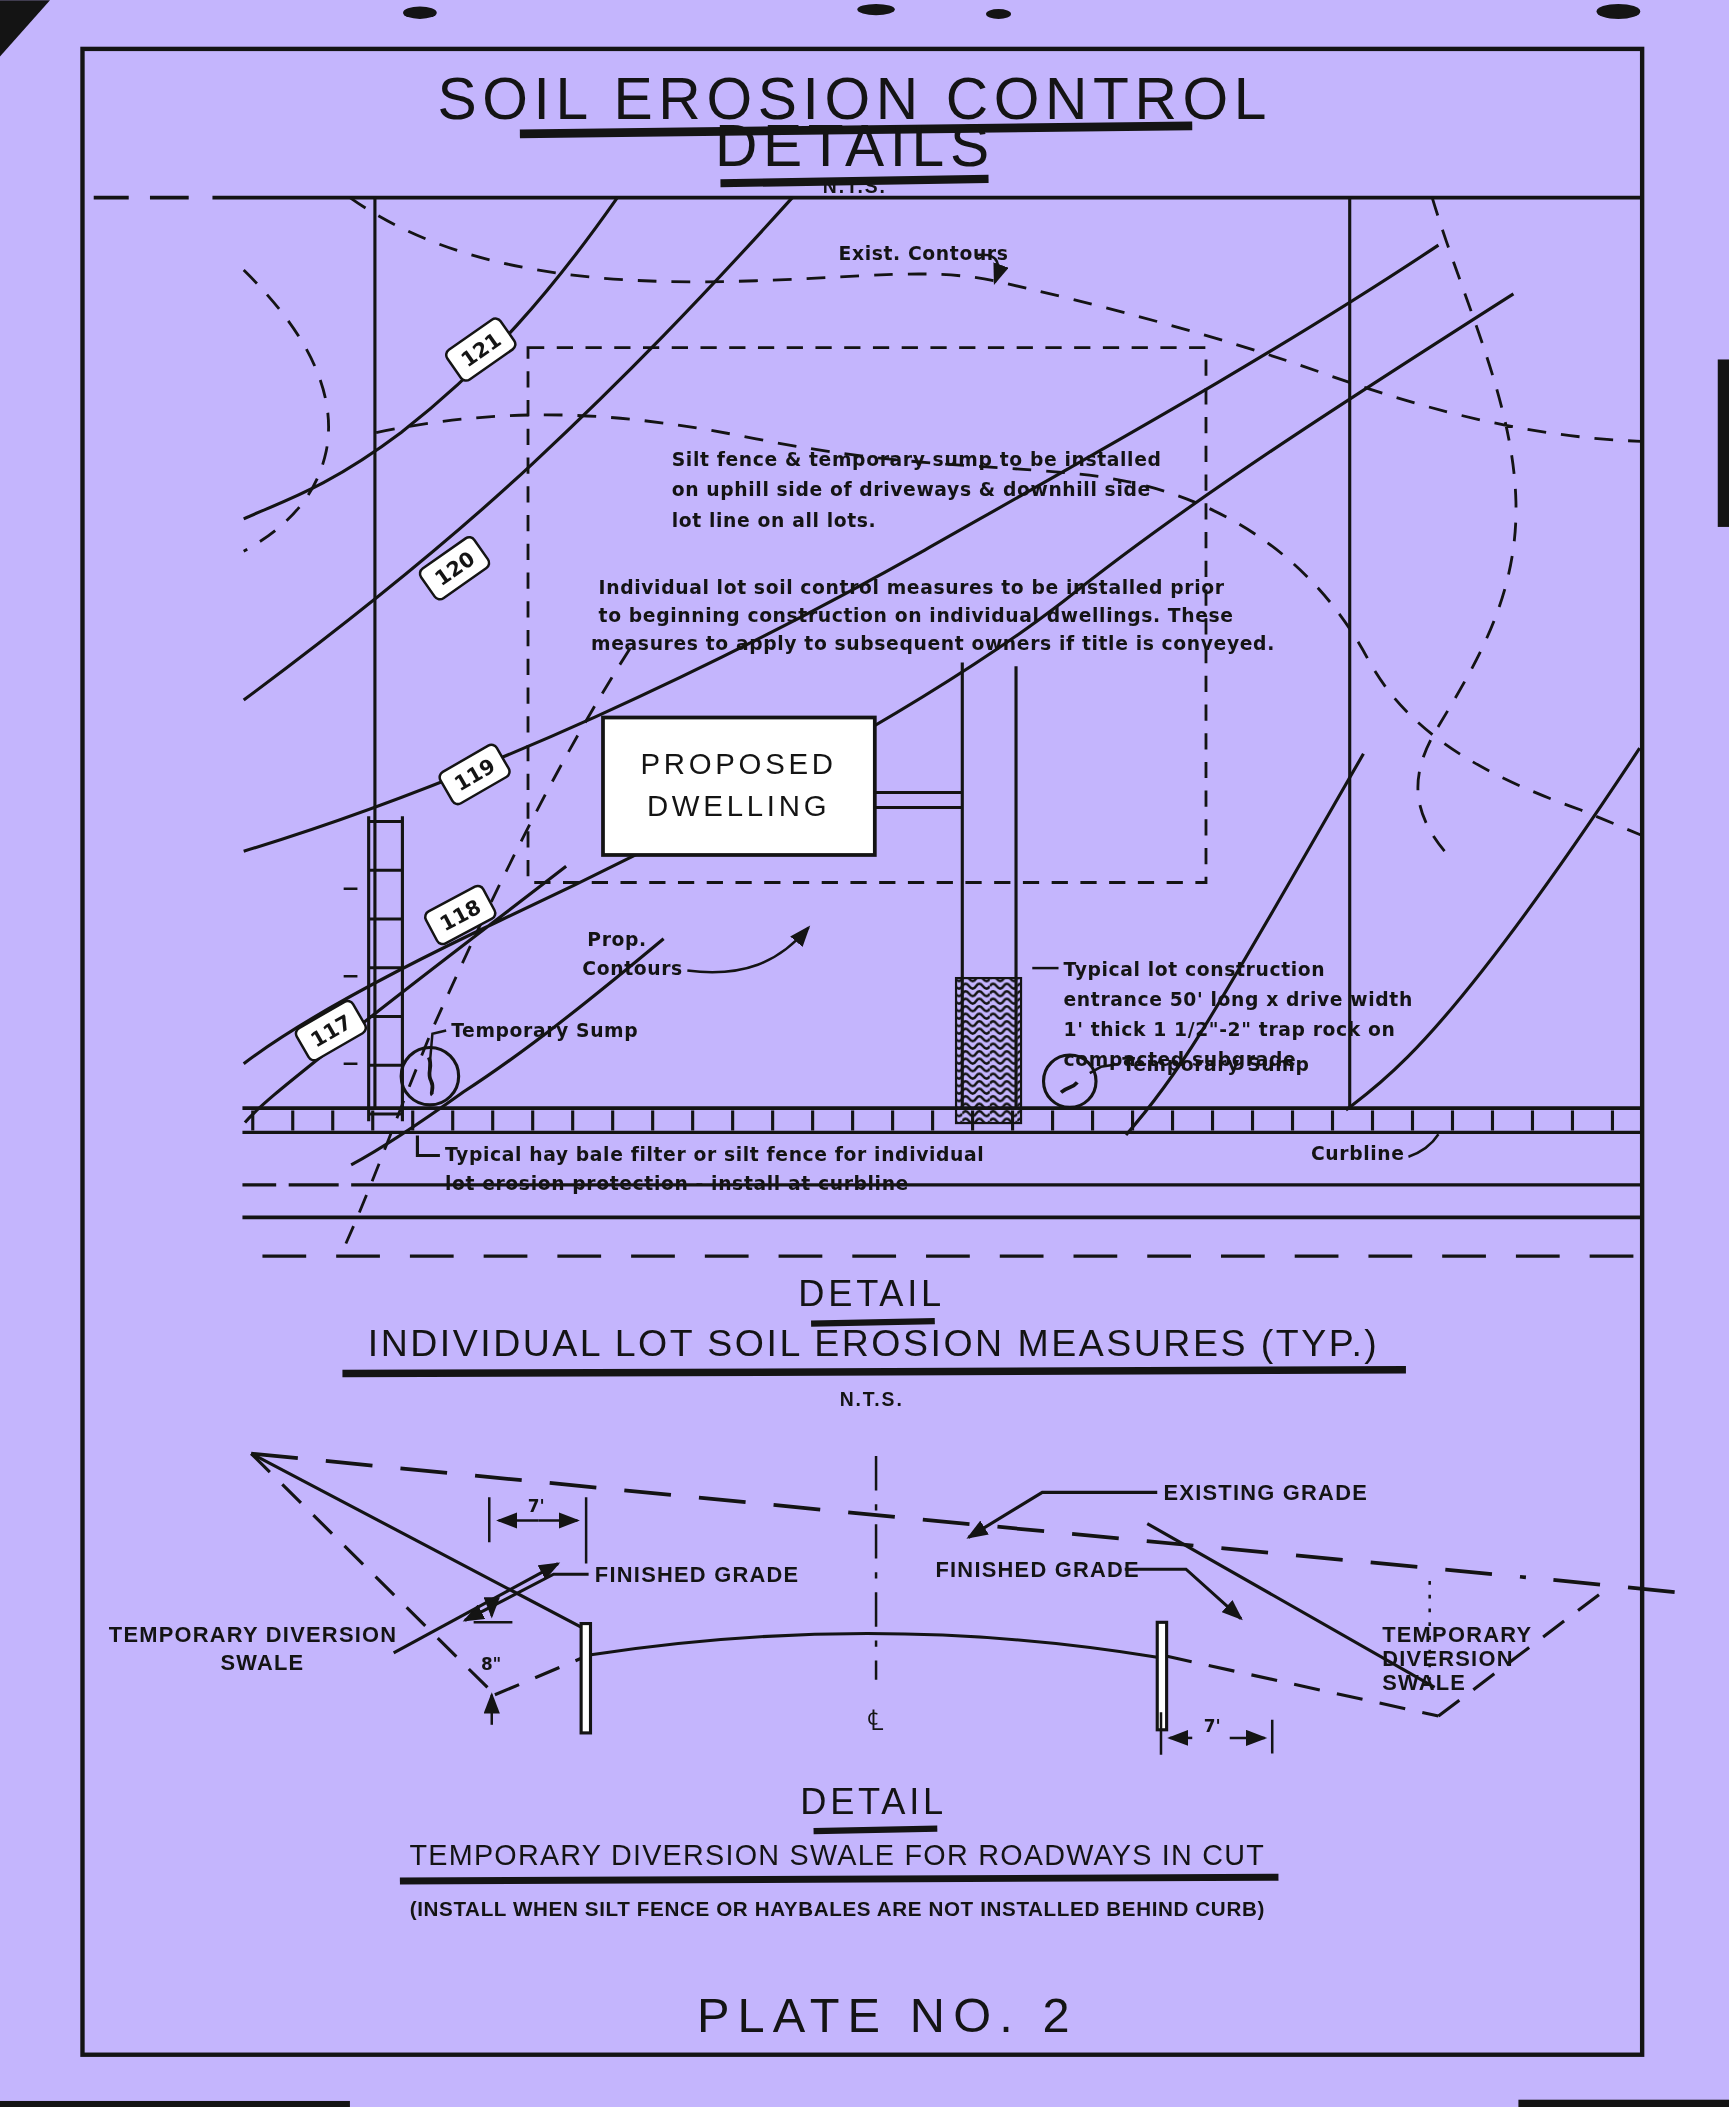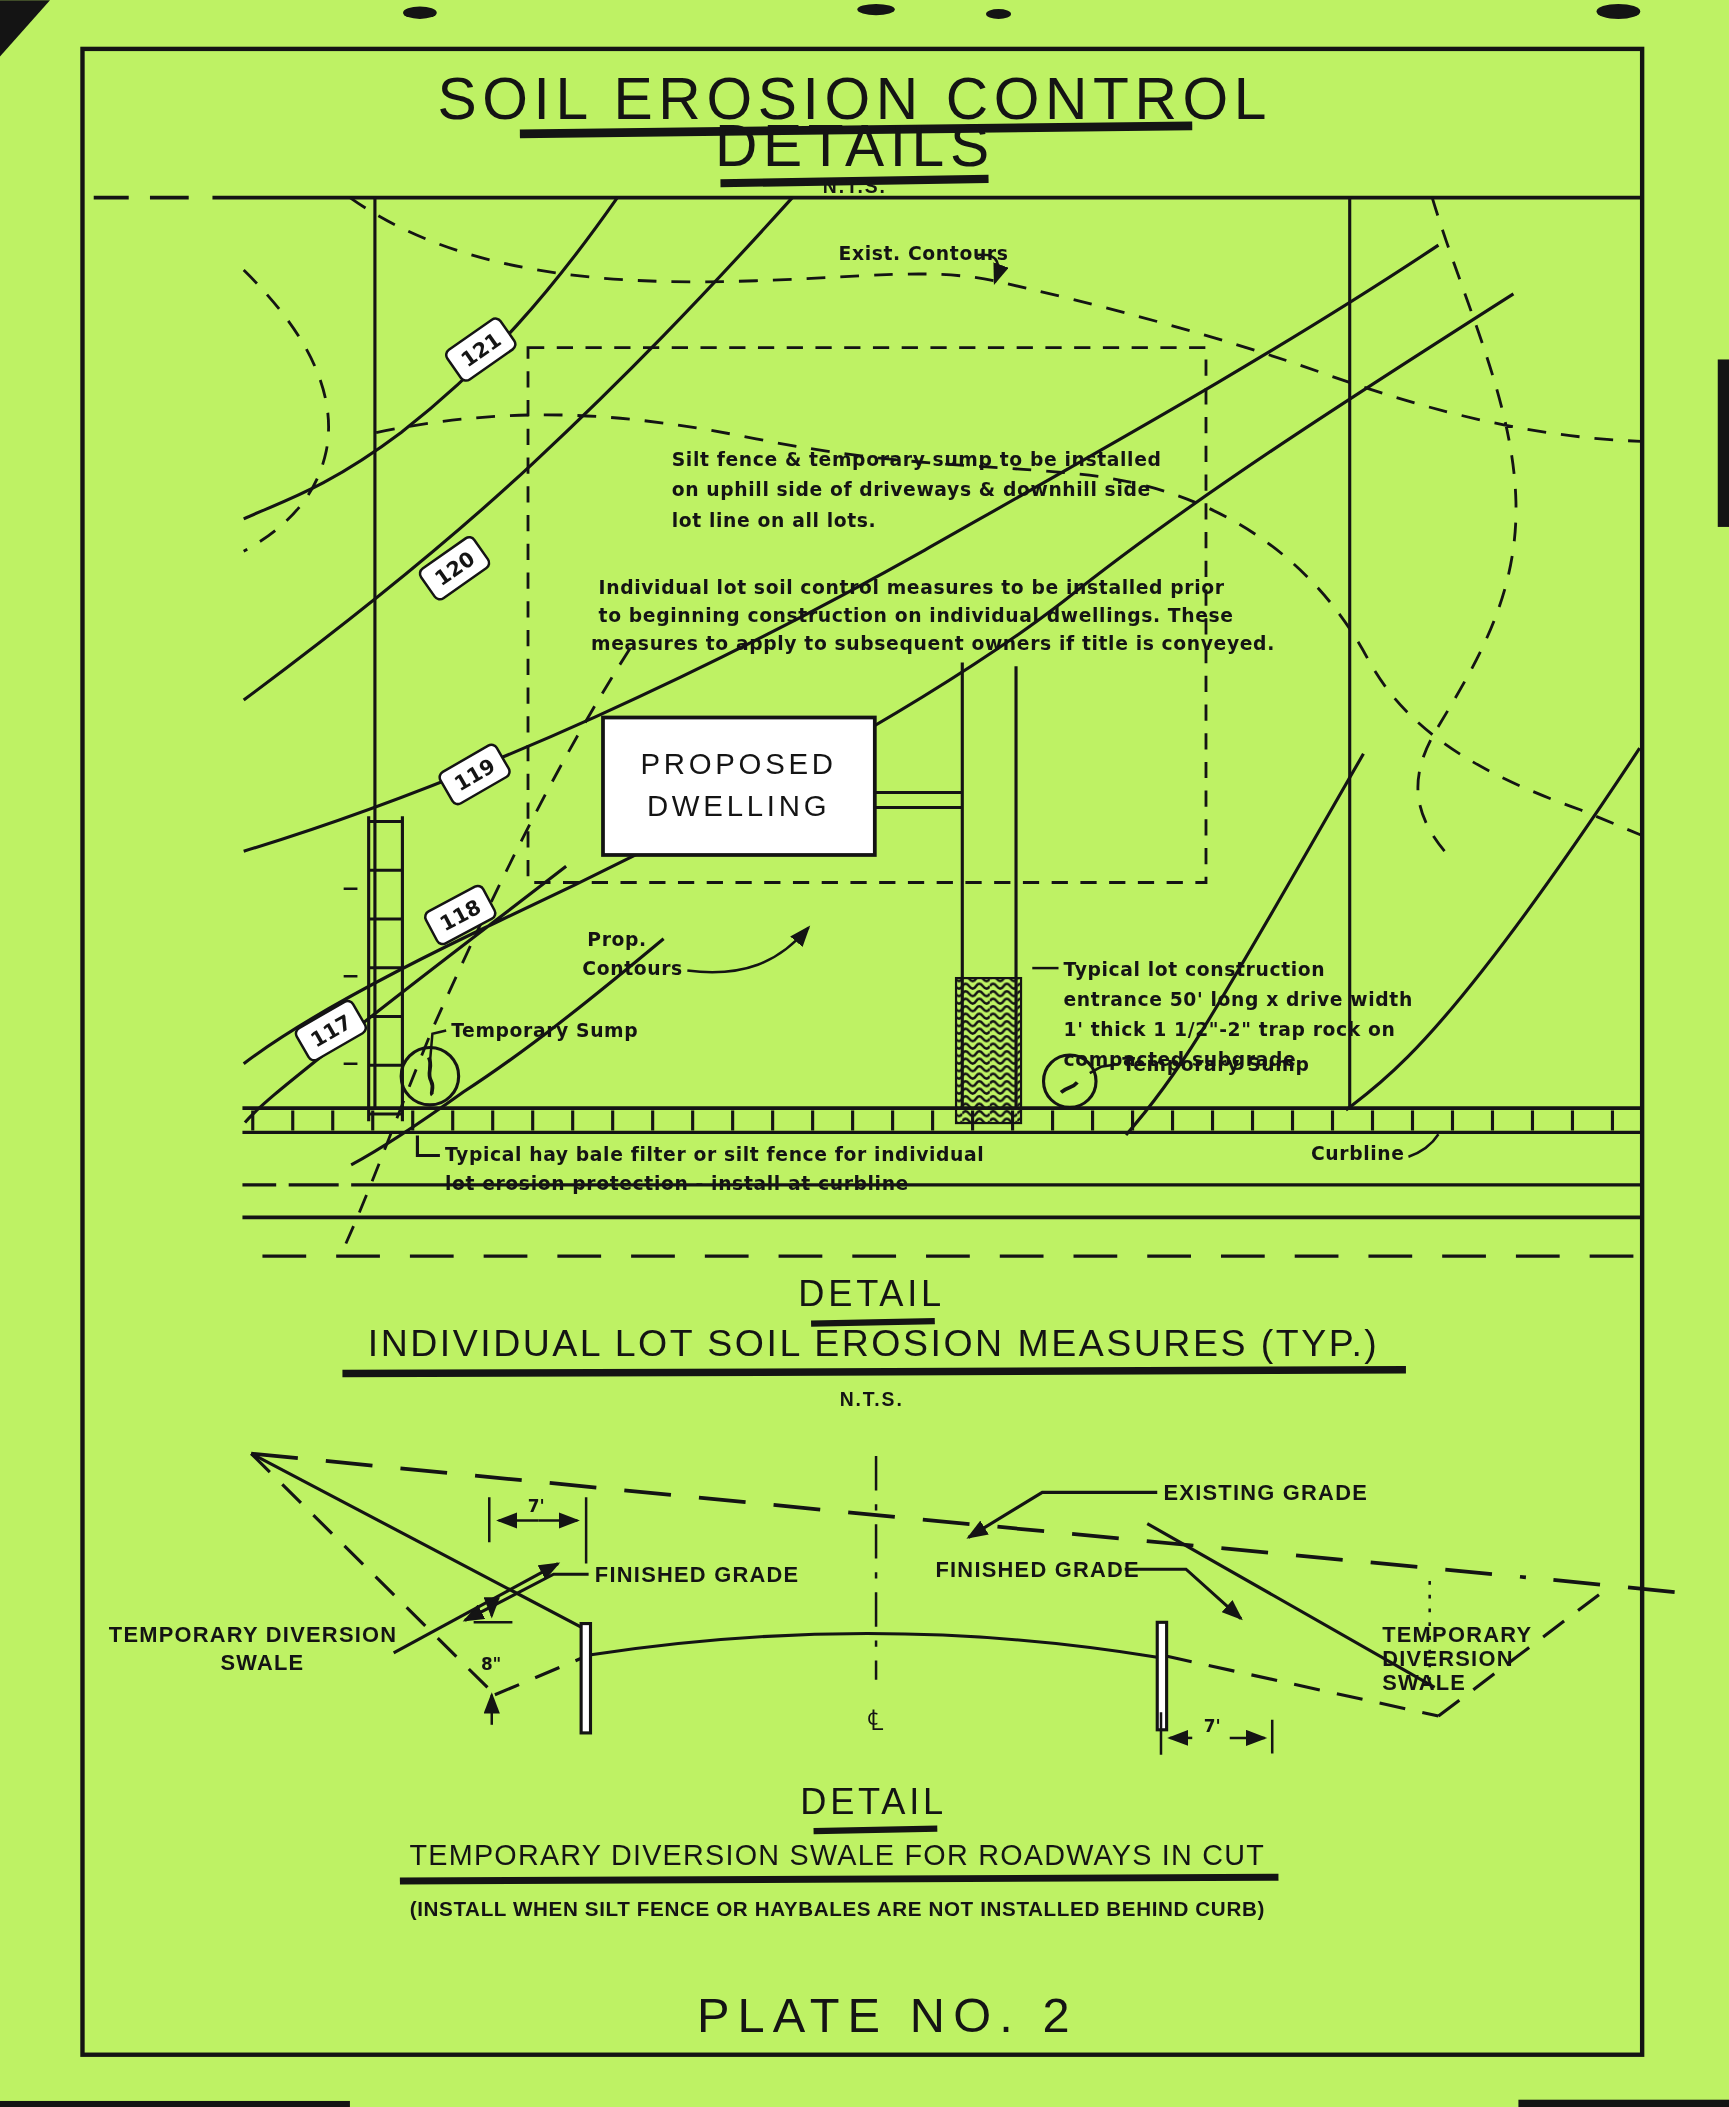--- a/index.html
+++ b/index.html
@@ -1,16 +1,16 @@
 <!DOCTYPE html>
 <html style="font-size:10px"><head>
 <meta charset="utf-8">
 <style>
   html,body{margin:0;padding:0;background:#e8e8e4;}
-  .sheet{position:relative;width:1729px;height:2108px;background:#bef264;overflow:hidden;}
+  .sheet{position:relative;width:1729px;height:2108px;background:#c4b5fd;overflow:hidden;}
   svg{position:absolute;left:0;top:0;}
   svg text{fill:#141414;}
   .h1{font-family:"Liberation Sans",sans-serif;font-size:94px;letter-spacing:9px;}
   .h2{font-family:"Liberation Sans",sans-serif;font-size:58px;letter-spacing:6px;}
   .h2b{font-family:"Liberation Sans",sans-serif;font-size:60px;letter-spacing:4px;}
   .h3{font-family:"Liberation Sans",sans-serif;font-size:46px;letter-spacing:2px;}
   .nts{font-family:"Liberation Sans",sans-serif;font-size:31px;font-weight:bold;letter-spacing:3px;}
   .plate{font-family:"Liberation Sans",sans-serif;font-size:78px;letter-spacing:13px;}
   .note{font-family:"DejaVu Sans",sans-serif;font-size:30px;font-weight:bold;letter-spacing:1px;}
   .lbl{font-family:"Liberation Sans",sans-serif;font-size:35px;font-weight:bold;letter-spacing:2px;}

